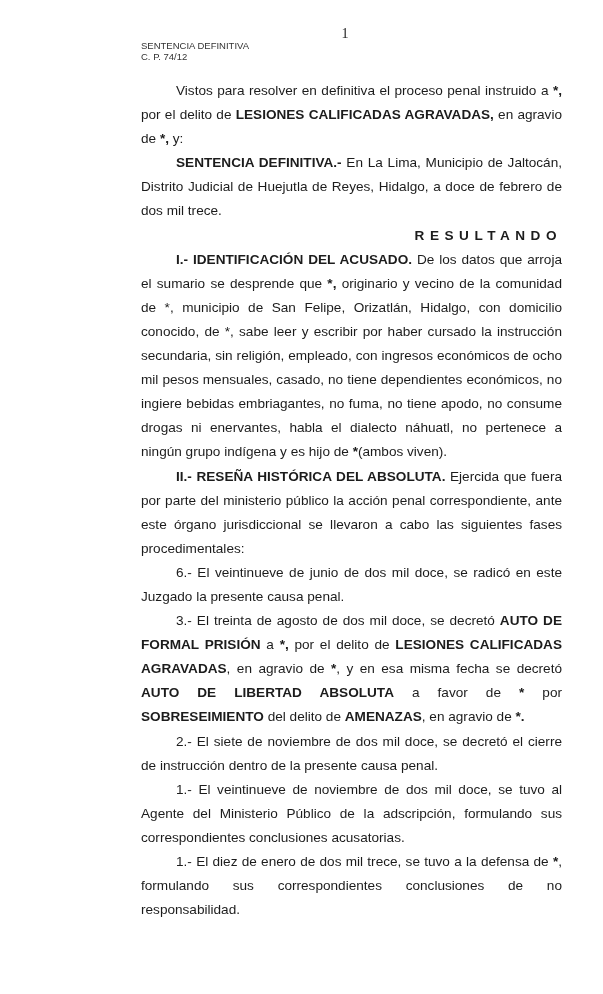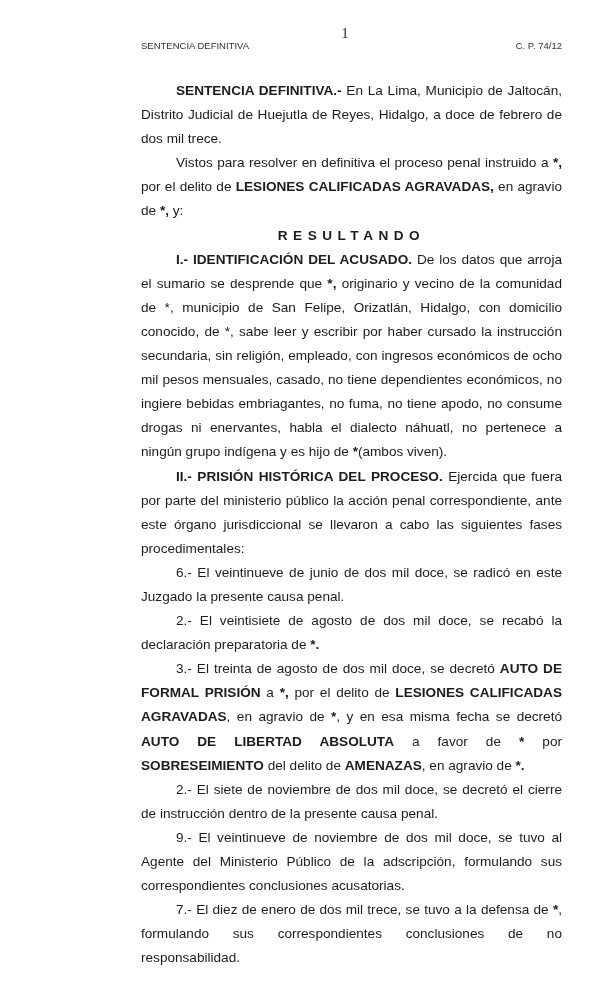--- a/index.html
+++ b/index.html
@@ -1,51 +1,50 @@
 <!DOCTYPE html>
 <html><head>
 <meta charset="utf-8">
 <style>
   html, body { margin: 0; padding: 0; background: #ffffff; }
   body { width: 603px; height: 994px; position: relative; overflow: hidden; color: #1a1a1a; }
   .page-number { position: absolute; top: 26px; left: 0; width: 690px; text-align: center;
     font-family: "Liberation Serif", serif; font-size: 14px; color: #222; }
   .header { position: absolute; top: 40px; left: 141px; width: 421px; display: flex; justify-content: space-between;
-    font-family: "Liberation Sans", sans-serif; font-size: 9.5px; color: #333; }
+    font-family: "Liberation Sans", sans-serif; font-size: 9.5px; color: #333; flex-direction: column; }
   .content { position: absolute; top: 79px; left: 141px; width: 421px;
     font-family: "Liberation Sans", sans-serif; font-size: 13.6px; line-height: 24.1px; color: #1c1c1c; }
   .content p { margin: 0; text-align: justify; text-indent: 35px; }
-  .content .center { text-align: center; text-indent: 0; font-weight: bold; letter-spacing: 5.5px; }
+  .content .center { text-align: right; text-indent: 0; font-weight: bold; letter-spacing: 5.5px; }
   b { font-weight: bold; }
 </style>
 </head>
 <body>
 
 <div class="page-number">1</div>
 
 <div class="header">
   <span>SENTENCIA DEFINITIVA</span>
   <span>C. P. 74/12</span>
 </div>
 
 <div class="content">
+  <p><span>Vistos para resolver en definitiva el proceso  penal instruido a </span><b>*,</b><span> por el delito de </span><b>LESIONES CALIFICADAS AGRAVADAS,</b><span> en agravio de </span><b>*,</b><span>  y:</span></p>
+
   <p><b>SENTENCIA DEFINITIVA.-</b><span> En La Lima, Municipio de Jaltocán, Distrito Judicial de Huejutla de Reyes, Hidalgo, a doce de febrero de dos mil trece.</span></p>
-
-  <p><span>Vistos para resolver en definitiva el proceso  penal instruido a </span><b>*,</b><span> por el delito de </span><b>LESIONES CALIFICADAS AGRAVADAS,</b><span> en agravio de </span><b>*,</b><span>  y:</span></p>
 
   <p class="center">RESULTANDO</p>
 
   <p><b>I.- IDENTIFICACIÓN DEL ACUSADO.</b><span> De los datos que arroja el sumario se desprende que </span><b>*,</b><span> originario y vecino de la comunidad de *, municipio de San Felipe, Orizatlán, Hidalgo, con domicilio conocido, de *, sabe leer y escribir por haber cursado la instrucción secundaria, sin religión, empleado, con ingresos económicos de ocho mil pesos mensuales, casado, no tiene dependientes económicos, no ingiere bebidas embriagantes, no fuma, no tiene apodo, no consume drogas ni enervantes, habla el dialecto náhuatl, no pertenece a ningún grupo indígena y es hijo de </span><b>*</b><span>(ambos viven).</span></p>
 
-  <p><b>II.- PRISIÓN HISTÓRICA DEL PROCESO.</b><span> Ejercida que fuera por parte del ministerio público la acción penal correspondiente, ante este órgano jurisdiccional se llevaron a cabo las siguientes fases procedimentales:</span></p>
+  <p><b>II.- RESEÑA HISTÓRICA DEL ABSOLUTA.</b><span> Ejercida que fuera por parte del ministerio público la acción penal correspondiente, ante este órgano jurisdiccional se llevaron a cabo las siguientes fases procedimentales:</span></p>
 
   <p>6.- El veintinueve de junio de dos mil doce, se radicó en este Juzgado la presente causa penal.</p>
 
-  <p><span>2.- El veintisiete de agosto de dos mil doce, se recabó la declaración preparatoria de </span><b>*.</b></p>
 
   <p><span>3.- El treinta de agosto de dos mil doce, se decretó </span><b>AUTO DE FORMAL PRISIÓN</b><span> a </span><b>*,</b><span> por el delito de </span><b>LESIONES CALIFICADAS AGRAVADAS</b><span>, en agravio de </span><b>*</b><span>, y en esa misma fecha se decretó </span><b>AUTO DE LIBERTAD ABSOLUTA</b><span>  a favor de </span><b>*</b><span> por </span><b>SOBRESEIMIENTO</b><span> del delito de </span><b>AMENAZAS</b><span>, en agravio de </span><b>*.</b></p>
 
   <p>2.- El siete de noviembre de dos mil doce, se decretó el cierre de instrucción dentro de la presente causa penal.</p>
 
-  <p>9.- El veintinueve de noviembre de dos mil doce, se tuvo al Agente del Ministerio Público de la adscripción, formulando sus correspondientes conclusiones acusatorias.</p>
+  <p>1.- El veintinueve de noviembre de dos mil doce, se tuvo al Agente del Ministerio Público de la adscripción, formulando sus correspondientes conclusiones acusatorias.</p>
 
-  <p><span>7.- El diez de enero de dos mil trece, se tuvo a la defensa de </span><b>*</b><span>, formulando sus correspondientes conclusiones de no responsabilidad.</span></p>
+  <p><span>1.- El diez de enero de dos mil trece, se tuvo a la defensa de </span><b>*</b><span>, formulando sus correspondientes conclusiones de no responsabilidad.</span></p>
 </div>
 
 </body></html>

